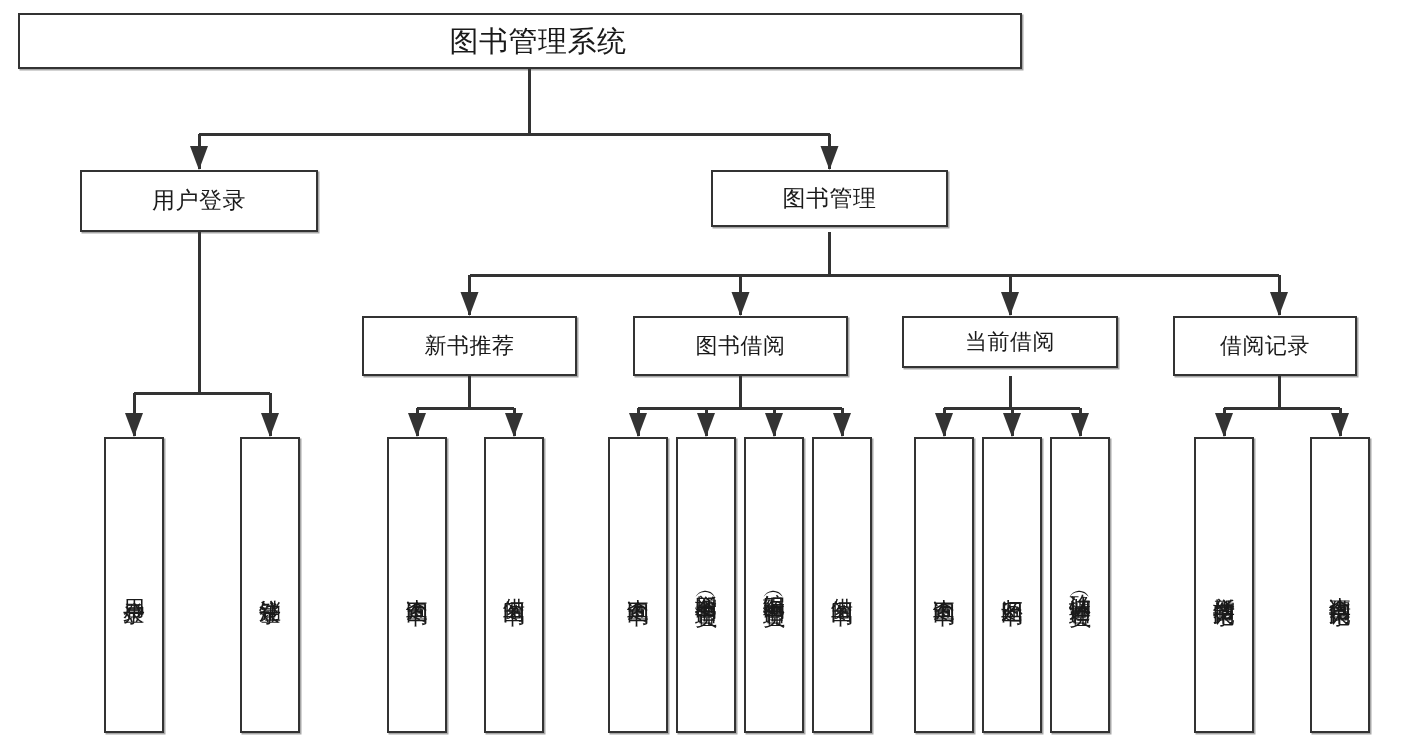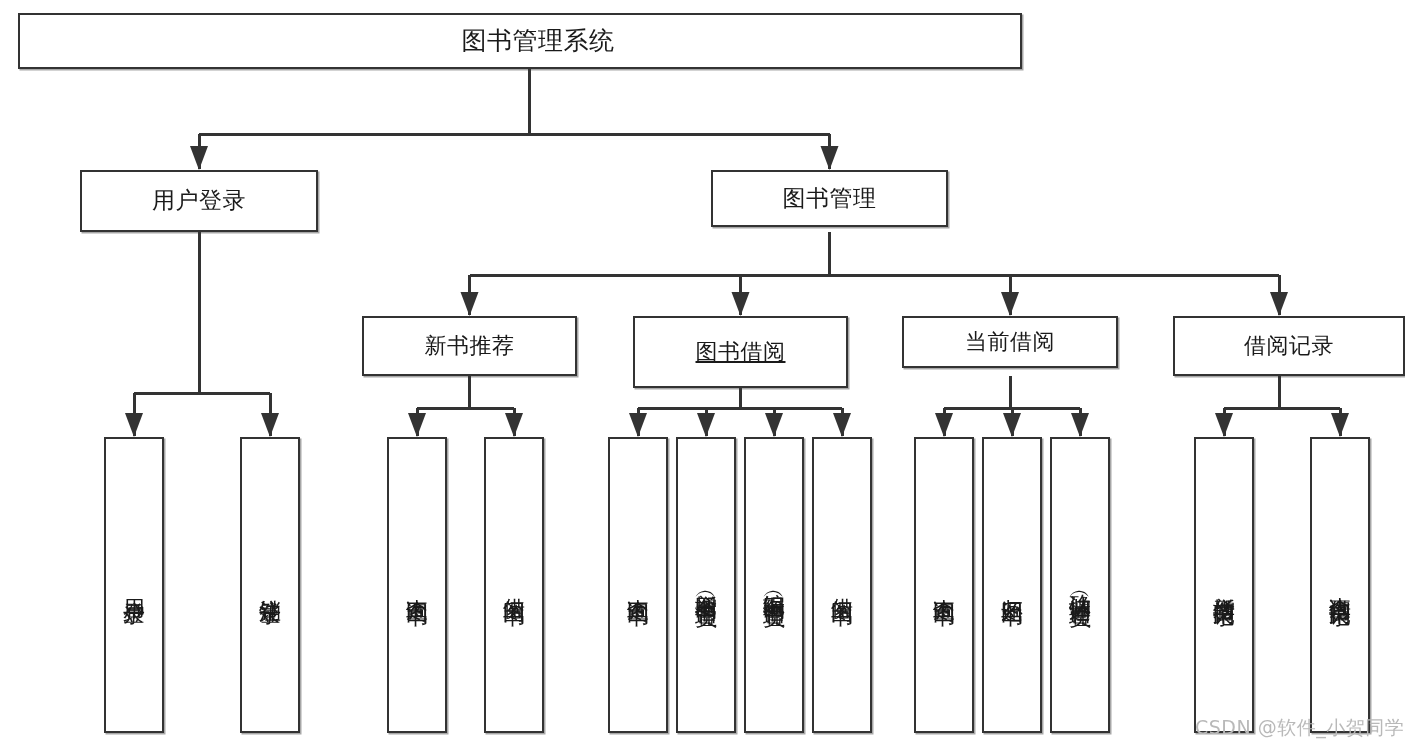--- a/index.html
+++ b/index.html
@@ -37,21 +37,21 @@
     color: #1a1a1a;
     box-shadow: 1.5px 1.5px 0 rgba(60,60,60,0.45);
   }
   .node .label {
     display: block;
     text-align: center;
     line-height: 1.18;
     letter-spacing: 0.5px;
   }
   .node-root {
-    font-size: 25px;
+    font-size: 29px;
     padding-left: 36px;
   }
   .node-l2 {
     font-size: 23px;
   }
   .node-l3 {
     font-size: 22px;
   }
   .node-leaf {
     font-size: 22px;
@@ -141,27 +141,27 @@
       </div>
       <div class="node node-l2" style="left: 80px; top: 170px; width: 238px; height: 62px;">
         <span class="label">用户登录</span>
       </div>
       <div class="node node-l2" style="left: 711px; top: 170px; width: 237px; height: 57px;">
         <span class="label">图书管理</span>
       </div>
       <div class="node node-l3" style="left: 362px; top: 316px; width: 215px; height: 60px;">
         <span class="label">新书推荐</span>
       </div>
-      <div class="node node-l3" style="left: 633px; top: 316px; width: 215px; height: 72px; text-decoration: underline;">
+      <div class="node node-l3" style="left: 633px; top: 316px; width: 215px; height: 60px;">
         <span class="label">图书借阅</span>
       </div>
       <div class="node node-l3" style="left: 902px; top: 316px; width: 216px; height: 52px;">
         <span class="label">当前借阅</span>
       </div>
-      <div class="node node-l3" style="left: 1173px; top: 316px; width: 232px; height: 60px;">
+      <div class="node node-l3" style="left: 1173px; top: 316px; width: 184px; height: 60px;">
         <span class="label">借阅记录</span>
       </div>
       <div class="node node-leaf" style="left: 104px; top: 437px; width: 60px; height: 296px;">
         <span class="label">用户登录</span>
       </div>
       <div class="node node-leaf" style="left: 240px; top: 437px; width: 60px; height: 296px;">
         <span class="label">注销登录</span>
       </div>
       <div class="node node-leaf" style="left: 387px; top: 437px; width: 60px; height: 296px;">
         <span class="label">查询图书</span>
@@ -191,15 +191,14 @@
         <span class="label">确认归还（管理员）</span>
       </div>
       <div class="node node-leaf" style="left: 1194px; top: 437px; width: 60px; height: 296px;">
         <span class="label">新增借阅记录</span>
       </div>
       <div class="node node-leaf" style="left: 1310px; top: 437px; width: 60px; height: 296px;">
         <span class="label">查询借阅记录</span>
       </div>
     </div>
 
-  <div class="watermark" style="left: 1195px; top: 715px; color: rgb(185, 185, 185);">CSDN @软件_小贺同学</div>
 
 </div>
 
 </body></html>

